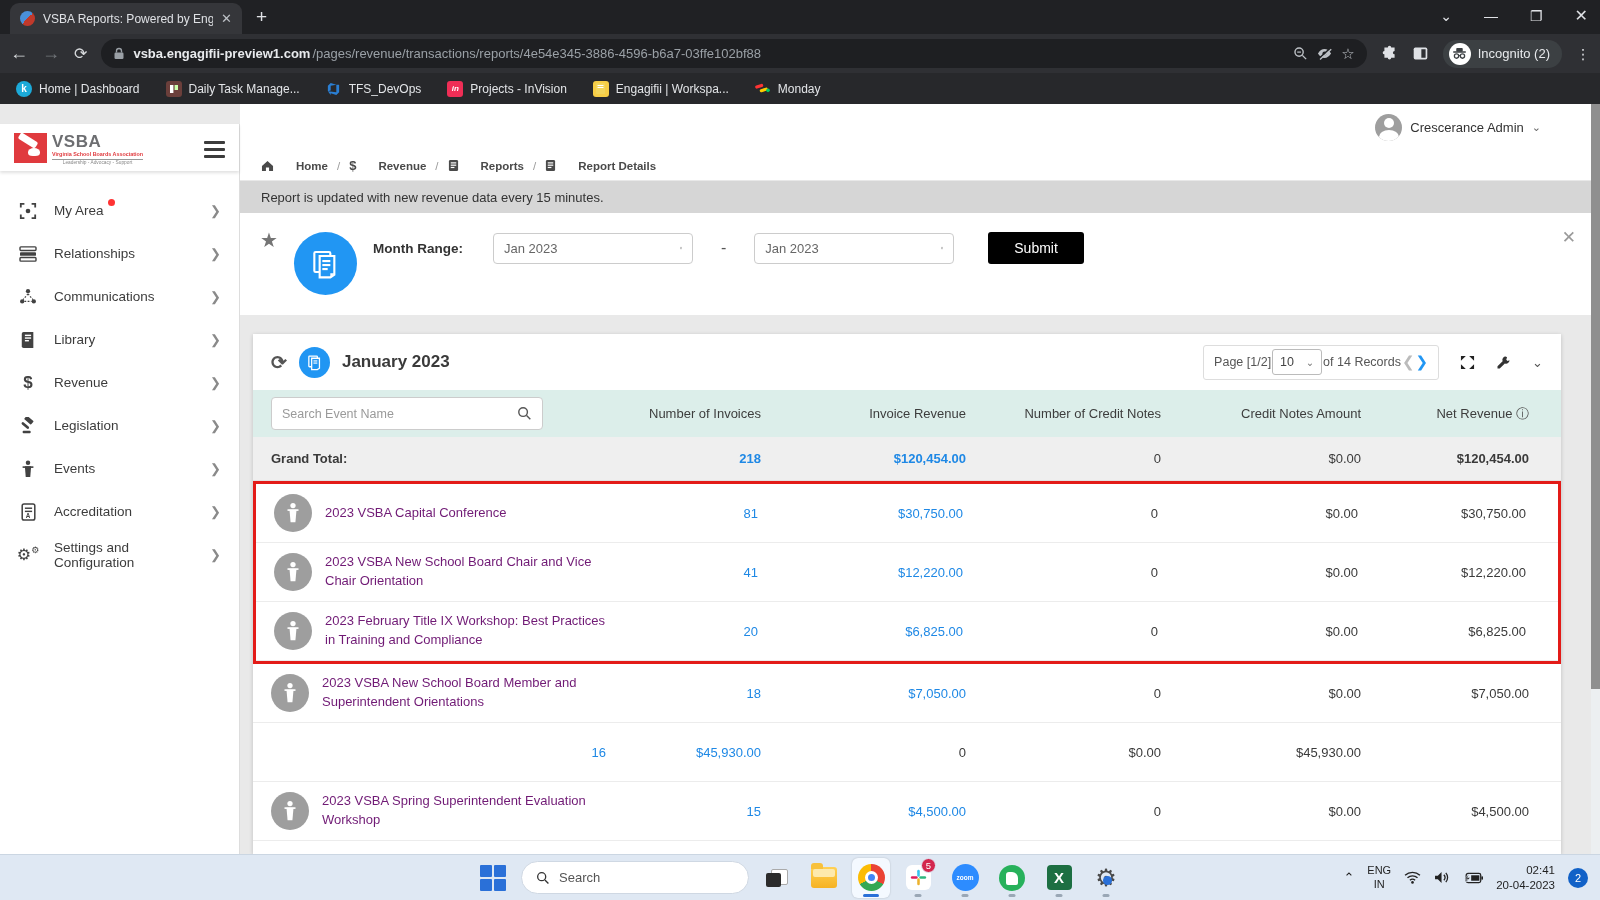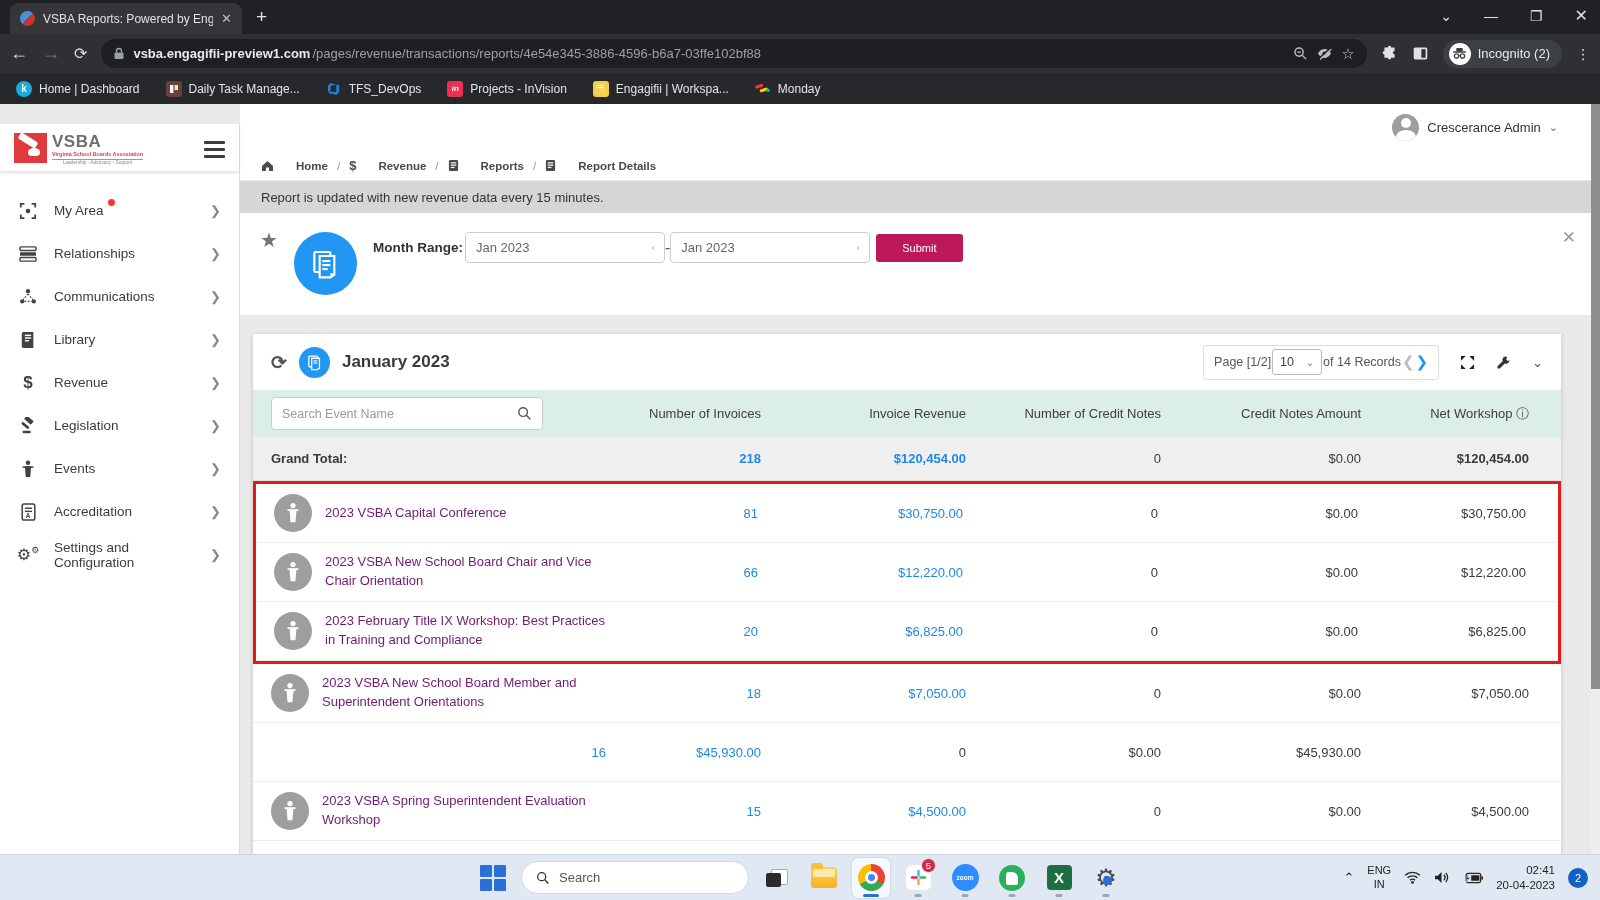--- a/index.html
+++ b/index.html
@@ -43,45 +43,45 @@
   .burger { display:flex; flex-direction:column; gap:4px; }
   .burger span { width:21px; height:3px; background:#3c3c3c; border-radius:1px; }
   .nav { padding-top:18px; }
   .nav-item { height:43px; display:flex; align-items:center; gap:16px; padding:0 18px; font-size:13.5px; color:#3c3c3c; cursor:default; }
   .nav-ic { width:20px; display:flex; justify-content:center; color:#424242; flex:none; }
   .nav-label { flex:1; position:relative; }
   .red-dot { position:absolute; top:-4px; margin-left:4px; width:7px; height:7px; background:#f33; border-radius:50%; display:inline-block; }
   .nav-chev { color:#8a8a8a; font-size:13px; }
 
   .main { flex:1; display:flex; flex-direction:column; overflow:hidden; }
-  .userbar { height:47px; background:#fff; display:flex; align-items:center; justify-content:flex-end; gap:8px; padding-right:42px; flex:none; }
+  .userbar { height:47px; background:#fff; display:flex; align-items:center; justify-content:flex-end; gap:8px; padding-right:59px; flex:none; }
   .avatar { width:27px; height:27px; border-radius:50%; background:#9e9e9e; position:relative; overflow:hidden; flex:none; }
   .avatar:before { content:""; position:absolute; left:8.5px; top:4px; width:10px; height:10px; border-radius:50%; background:#fff; }
   .avatar:after { content:""; position:absolute; left:3.5px; top:16px; width:20px; height:14px; border-radius:50%; background:#fff; }
   .username { font-size:13px; color:#333; }
   .crumbbar { height:30px; background:#fff; display:flex; align-items:center; gap:9px; padding-left:21px; font-size:11.5px; color:#555; flex:none; border-bottom:1px solid #e8e8e8; }
   .crumb { display:flex; align-items:center; gap:22px; font-weight:bold; color:#4a4a4a; }
   .crumb-sep { color:#999; font-weight:normal; }
   .noticebar { height:32px; background:#d6d6d6; display:flex; align-items:center; padding-left:21px; font-size:13px; color:#333; flex:none; }
   .bodyarea { flex:1; overflow:hidden; display:flex; flex-direction:column; background:#e9e9e9; }
 
   
   .report-panel { background:#fff; padding:13px 22px 20px 20px; position:relative; flex:none; }
   .panel-x { position:absolute; right:24px; top:14px; color:#9a9a9a; font-size:17px; }
   .report-flex { display:flex; gap:16px; }
   .fav-star { color:#757575; font-size:20px; margin-top:2px; }
   .report-ic { width:63px; height:63px; border-radius:50%; background:#2196f3; display:flex; align-items:center; justify-content:center; flex:none; margin-top:6px; }
   .report-body { padding-top:6px; }
   .report-title { font-size:14px; font-weight:bold; color:#333; margin-bottom:16px; }
-  .range-row { display:flex; align-items:center; gap:0; }
+  .range-row { display:flex; align-items:center; gap:28px; }
   .range-label { font-size:13.5px; font-weight:bold; color:#333; margin-right:2px; }
   .date-input { width:200px; height:31px; border:1px solid #ccc; border-radius:4px; display:flex; align-items:center; padding:0 10px; font-size:13px; color:#666; background:#fff; }
   .date-input input { border:0; outline:0; flex:1; font:inherit; color:inherit; background:transparent; }
   .dash { color:#555; }
-  .submit-btn { background:#be185d; color:#fff; border:0; font-size:11px; padding:8px 26px; border-radius:3px; margin-left:6px; }
+  .submit-btn { background:#000000; color:#fff; border:0; font-size:14px; padding:8px 26px; border-radius:3px; margin-left:6px; }
 
   
   .table-card { background:#fff; margin:19px 39px 0 13px; box-shadow:0 1px 4px rgba(0,0,0,.18); flex:1; display:flex; flex-direction:column; overflow:hidden; }
   .card-head { height:56px; display:flex; align-items:center; padding:0 18px; gap:12px; flex:none; }
   .refresh-ic { color:#555; font-size:19px; font-weight:bold; }
   .period-ic { width:31px; height:31px; border-radius:50%; background:#2196f3; display:flex; align-items:center; justify-content:center; flex:none; }
   .period-title { font-size:17px; font-weight:bold; color:#3a3a3a; flex:1; }
   .pagebox { border:1px solid #ddd; border-radius:3px; height:35px; display:flex; align-items:center; gap:1px; padding:0 10px; font-size:12.5px; color:#555; }
   .pagesize { border:1px solid #bbb; border-radius:3px; width:50px; height:26px; display:flex; align-items:center; justify-content:space-between; padding:0 7px; color:#444; }
   .pg-prev { color:#bbb; font-size:15px; } .pg-next { color:#2196f3; font-size:15px; }
@@ -513,21 +513,21 @@
               <input placeholder="Search Event Name" style="">
               <svg width="15" height="15" viewBox="0 0 16 16">
                   <circle cx="6.5" cy="6.5" r="4.6" stroke="#555" stroke-width="1.5" fill="none"></circle>
                   <line x1="10.2" y1="10.2" x2="14.2" y2="14.2" stroke="#555" stroke-width="1.5"></line>
                 </svg>
             </div>
             <div class="num-h">Number of Invoices</div>
             <div class="num-h">Invoice Revenue</div>
             <div class="num-h">Number of Credit Notes</div>
             <div class="num-h">Credit Notes Amount</div>
-            <div class="num-h"><span>Net Workshop</span> <span style="font-size:13px;color:#555;">ⓘ</span></div>
+            <div class="num-h"><span>Net Revenue</span> <span style="font-size:13px;color:#555;">ⓘ</span></div>
           </div>
 
           <div class="gtrow">
             <div class="gt-label">Grand Total:</div>
             <div class="num-c blue">218</div>
             <div class="num-c blue">$120,454.00</div>
             <div class="num-c">0</div>
             <div class="num-c">$0.00</div>
             <div class="num-c" style="font-weight:bold;">$120,454.00</div>
           </div>
@@ -556,21 +556,21 @@
                 <div class="name-cell">
                   <span class="row-ic">
                     <svg width="20" height="22" viewBox="0 0 14 20">
                       <circle cx="7" cy="3.2" r="2.4" fill="#fff"></circle>
                       <path d="M3.8 7h6.4l-1 11.5H4.8z" fill="#fff"></path>
                       <rect x="2" y="6.6" width="10" height="1.5" fill="#fff"></rect>
                     </svg>
                   </span>
                   <span class="ev-name">2023 VSBA New School Board Chair and Vice Chair Orientation</span>
                 </div>
-                <div class="num-c blue">66</div>
+                <div class="num-c blue">41</div>
                 <div class="num-c blue">$12,220.00</div>
                 <div class="num-c">0</div>
                 <div class="num-c">$0.00</div>
                 <div class="num-c">$12,220.00</div>
               </div>
 
               <div class="trow">
                 <div class="name-cell">
                   <span class="row-ic">
                     <svg width="20" height="22" viewBox="0 0 14 20">

